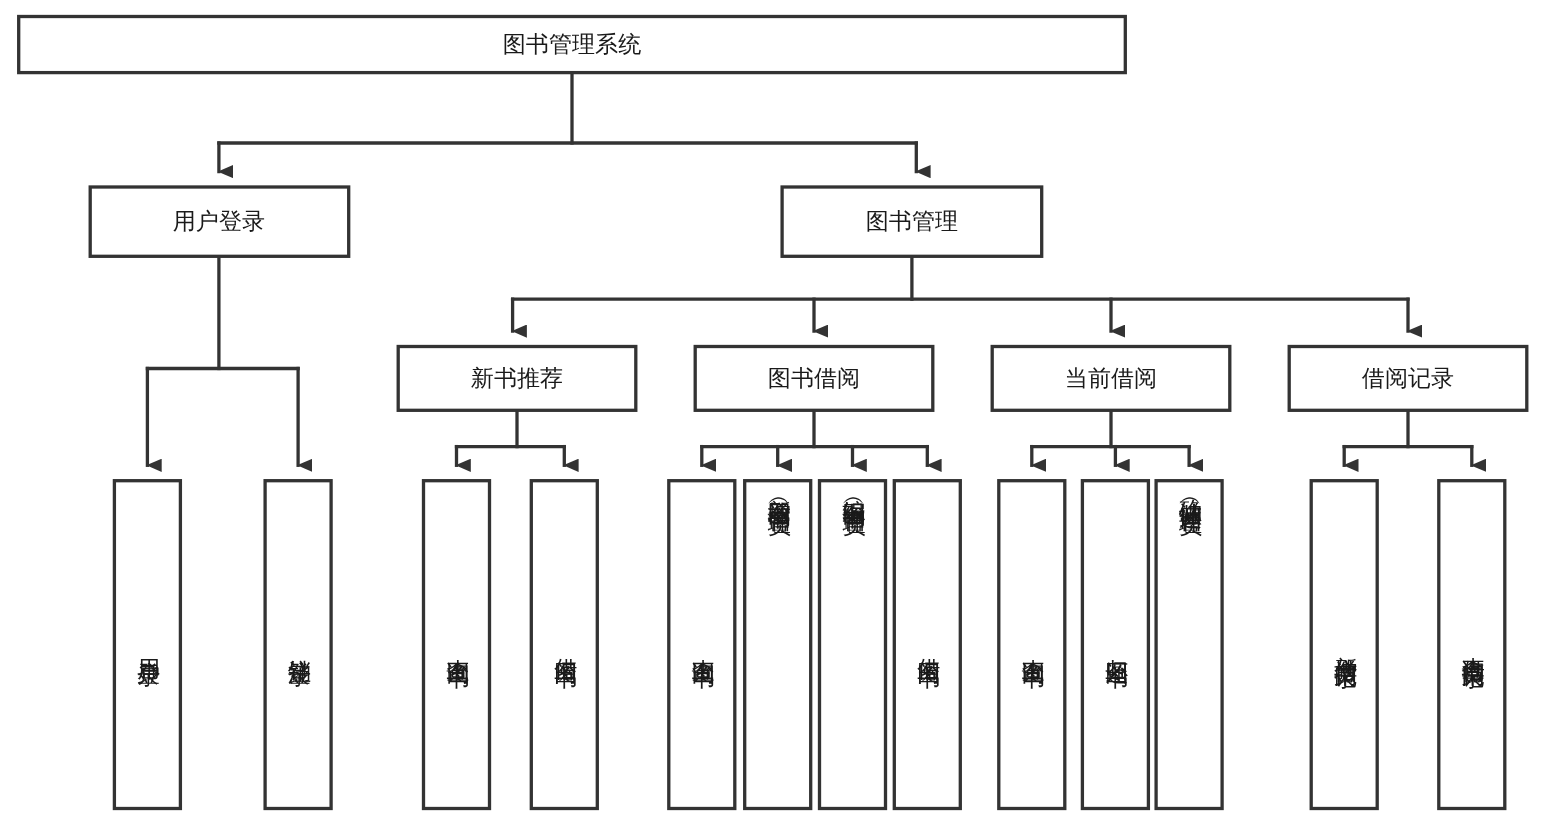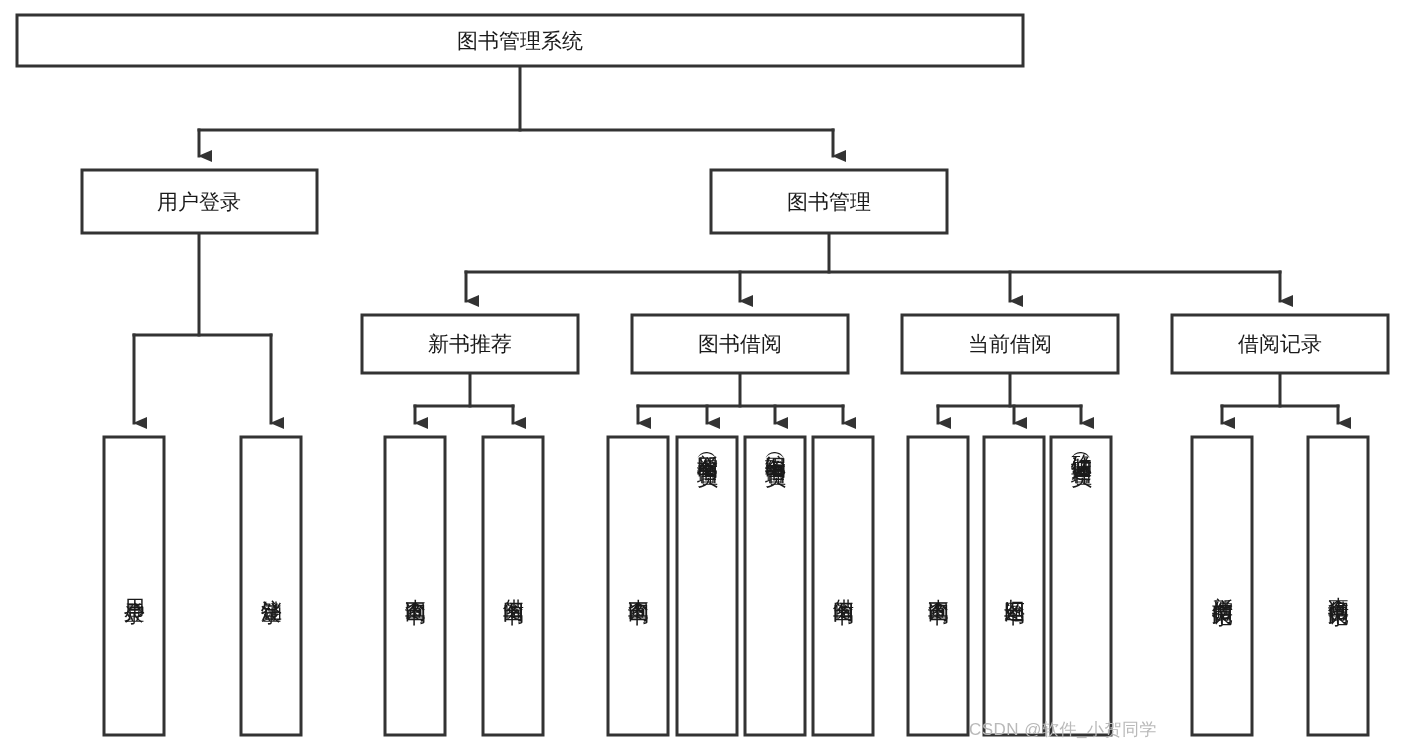--- a/index.html
+++ b/index.html
@@ -171,14 +171,13 @@
   <div class="vtext-wrap" style="left:1051px;top:437px;width:60px;height:298px;align-items:flex-start;">
     <span class="vtext">确认归还（管理员）</span>
   </div>
   <div class="vtext-wrap" style="left:1192px;top:437px;width:60px;height:298px;">
     <span class="vtext">新增借阅记录</span>
   </div>
   <div class="vtext-wrap" style="left:1308px;top:437px;width:60px;height:298px;">
     <span class="vtext">查询借阅记录</span>
   </div>
 
-  <div class="watermark">CSDN @软件_小贺同学</div>
 </div>
 
 </body></html>

